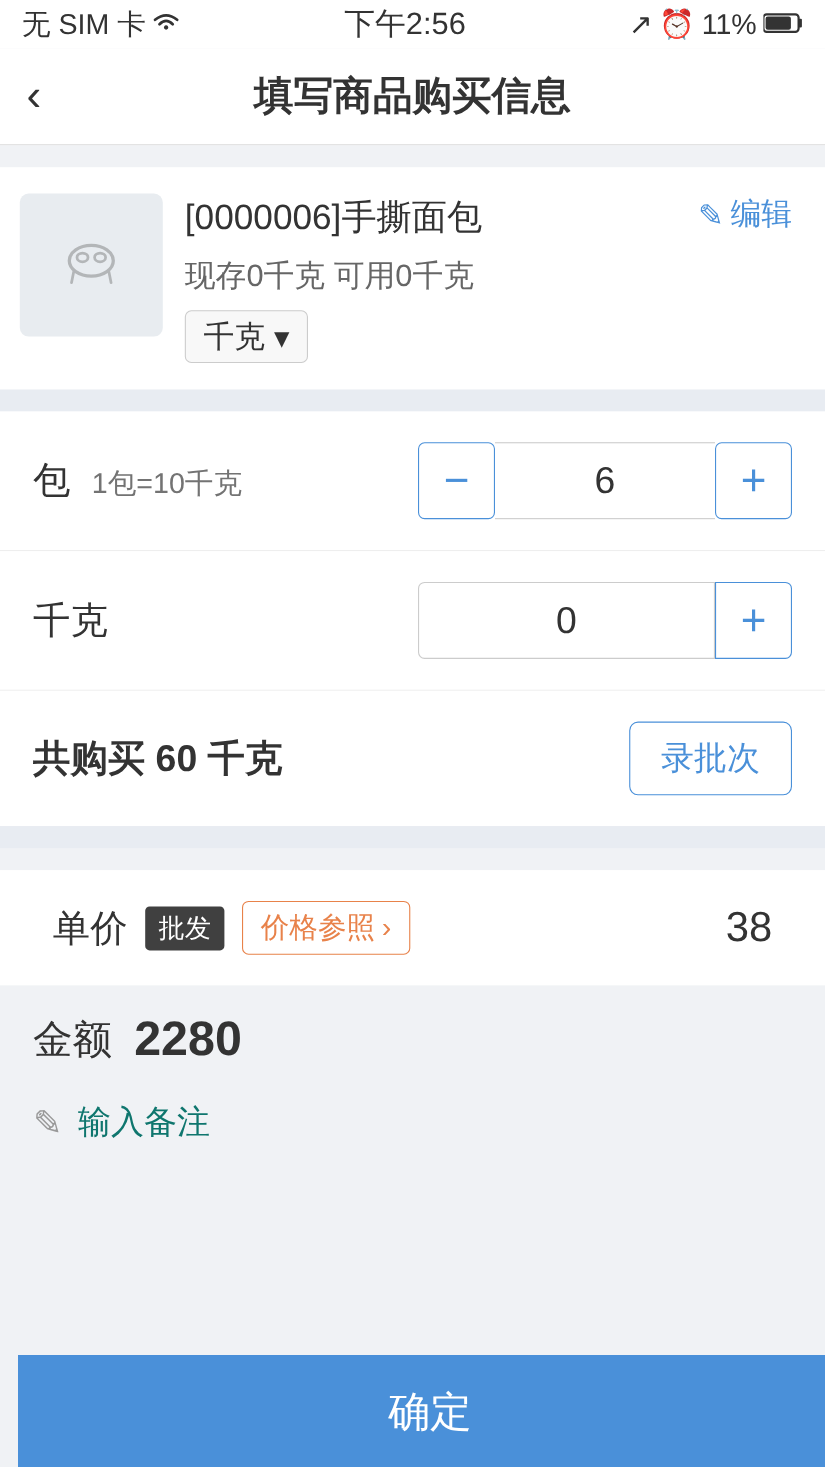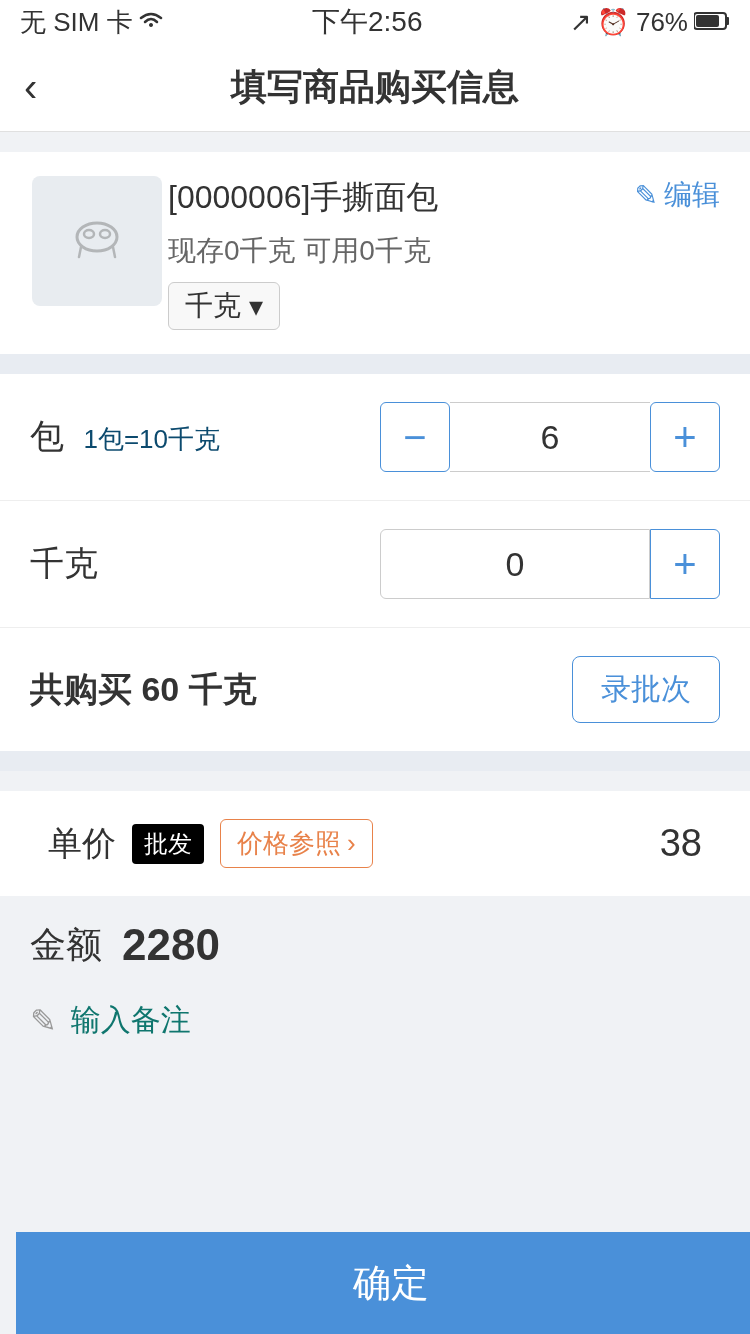--- a/index.html
+++ b/index.html
@@ -48,24 +48,24 @@
     .nav-title {
       font-size: 36px;
       font-weight: 600;
       color: #333;
     }
 
     
     .product-card {
       background: #fff;
       margin-top: 20px;
-      padding: 24px 32px;
+      padding: 24px 18px;
       display: flex;
       align-items: flex-start;
-      gap: 6px;
+      gap: 20px;
       position: relative;
     }
     .product-image {
       width: 130px;
       height: 130px;
       background: #e8ecf0;
       border-radius: 8px;
       display: flex;
       align-items: center;
       justify-content: center;
@@ -114,21 +114,21 @@
       padding: 28px 30px;
       border-bottom: 1px solid #eee;
     }
     .input-label {
       flex: 1;
       font-size: 34px;
       color: #333;
     }
     .input-hint {
       font-size: 26px;
-      color: #0c4a6e;
+      color: #737373;
       margin-left: 10px;
     }
     .input-controls {
       display: flex;
       align-items: center;
       gap: 0;
     }
     .ctrl-btn {
       width: 70px;
       height: 70px;
@@ -219,21 +219,21 @@
       margin-top: 20px;
       padding: 28px 48px;
     }
     .price-row {
       display: flex;
       align-items: center;
       gap: 16px;
     }
     .price-label { font-size: 34px; color: #333; }
     .price-tag {
-      background: #000000;
+      background: #404040;
       color: #fff;
       font-size: 24px;
       padding: 4px 12px;
       border-radius: 4px;
     }
     .price-ref-btn {
       border: 1px solid #e8824a;
       border-radius: 6px;
       padding: 6px 16px;
       font-size: 26px;
@@ -310,21 +310,21 @@
           <path d="M14 16 a2 2 0 1 1 0.001 0Z" fill="#333"></path>
           <path d="M8 11 Q14 5 20 11" stroke="#333" stroke-width="2.5" fill="none" stroke-linecap="round"></path>
           <path d="M4 7 Q14 -1 24 7" stroke="#333" stroke-width="2.5" fill="none" stroke-linecap="round"></path>
         </svg>
     </span>
   </div>
   <div class="status-center">下午2:56</div>
   <div class="status-right">
     <span>↗</span>
     <span>⏰</span>
-    <span>76%</span>
+    <span>11%</span>
     <span>
       <svg width="36" height="20" viewBox="0 0 36 20">
           <rect x="0" y="2" width="32" height="16" rx="3" ry="3" stroke="#333" stroke-width="2" fill="none"></rect>
           <rect x="32" y="6" width="3" height="8" rx="1" fill="#333"></rect>
           <rect x="2" y="4" width="23" height="12" rx="2" fill="#333"></rect>
         </svg>
     </span>
   </div>
 </div>
 

